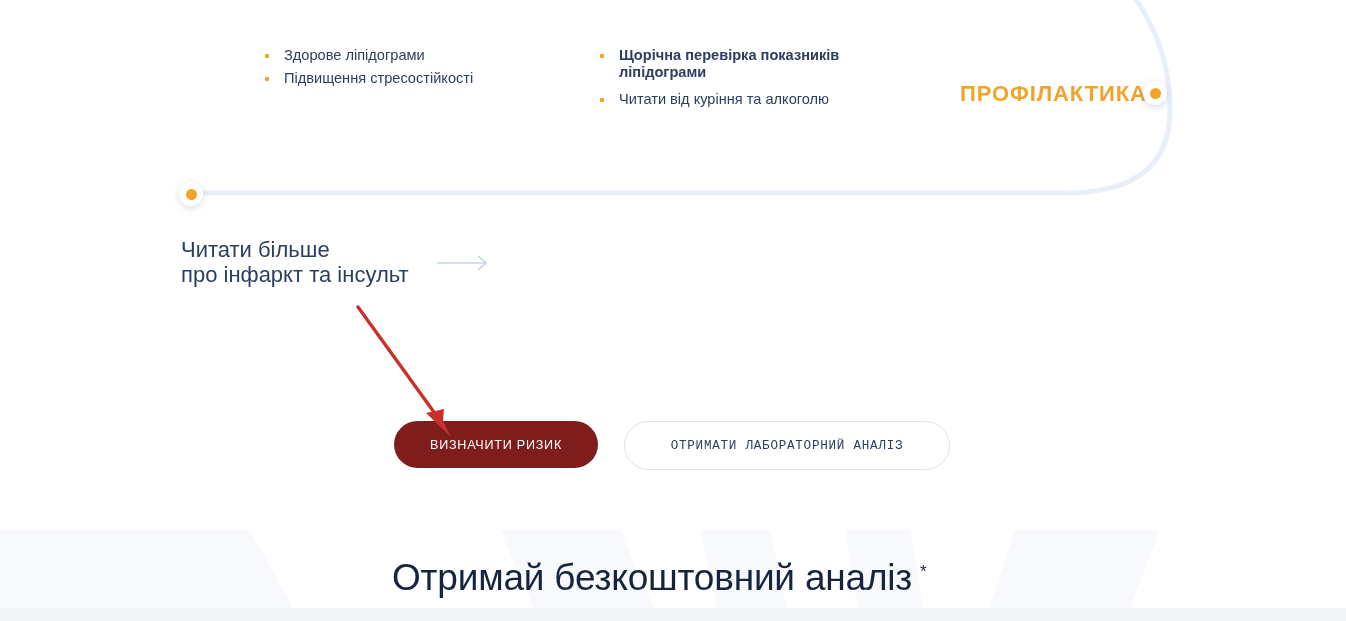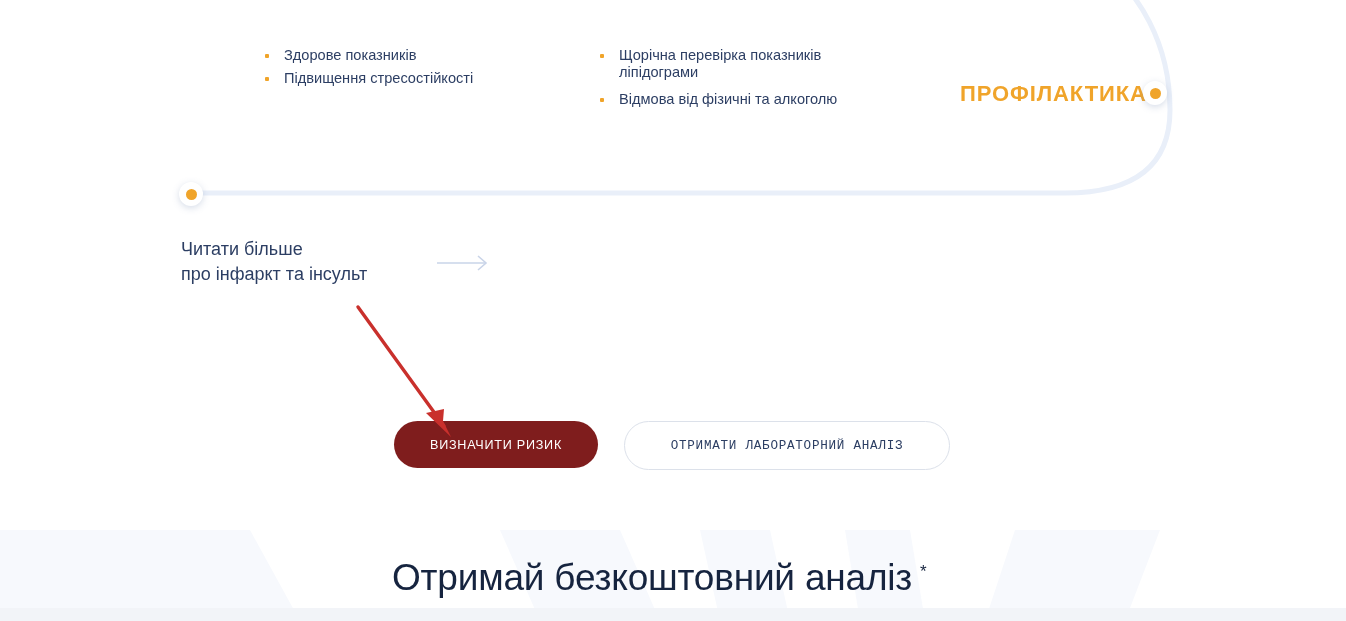--- a/index.html
+++ b/index.html
@@ -90,21 +90,21 @@
     left: 5px; top: 7px;
     width: 4px; height: 4px;
     border-radius: 1px;
     background: #F0A42A;
   }
 
   
   .read-more {
     position: absolute;
     left: 181px; top: 237px;
-    font-size: 18px;
+    font-size: 22px;
     line-height: 25px;
     color: #2C3E63;
     white-space: pre-line;
   }
   .read-more-arrow {
     position: absolute;
     left: 437px; top: 253px;
     width: 55px; height: 20px;
   }
 
@@ -185,36 +185,36 @@
       <path d="M 191,193 L 1065,193 C 1135,193 1170,165 1170,110 C 1170,45 1140,-10 1095,-40" fill="none" stroke="#E9EFF9" stroke-width="5" stroke-linecap="round"></path>
     </svg>
   </div>
 
   <div class="section-label">ПРОФІЛАКТИКА</div>
   <div class="dot dot-prophylaxis"></div>
 
   <ul class="bullets col-1">
     <li>
       <span class="bullet-dot"></span>
-      <span>Здорове показників</span>
+      <span>Здорове ліпідограми</span>
     </li>
     <li>
       <span class="bullet-dot"></span>
       <span>Підвищення стресостійкості</span>
     </li>
   </ul>
 
   <ul class="bullets col-2">
-    <li style="margin-bottom:10px;">
+    <li style="margin-bottom:10px;font-weight:bold;">
       <span class="bullet-dot"></span>
       <span>Щорічна перевірка показників ліпідограми</span>
     </li>
     <li>
       <span class="bullet-dot"></span>
-      <span>Відмова від фізичні та алкоголю</span>
+      <span>Читати від куріння та алкоголю</span>
     </li>
   </ul>
 
   <div class="dot dot-readmore"></div>
 
   <div class="read-more">Читати більше
 про інфаркт та інсульт</div>
 
   <div class="read-more-arrow">
     <svg width="55" height="20" viewBox="0 0 55 20" xmlns="http://www.w3.org/2000/svg">

